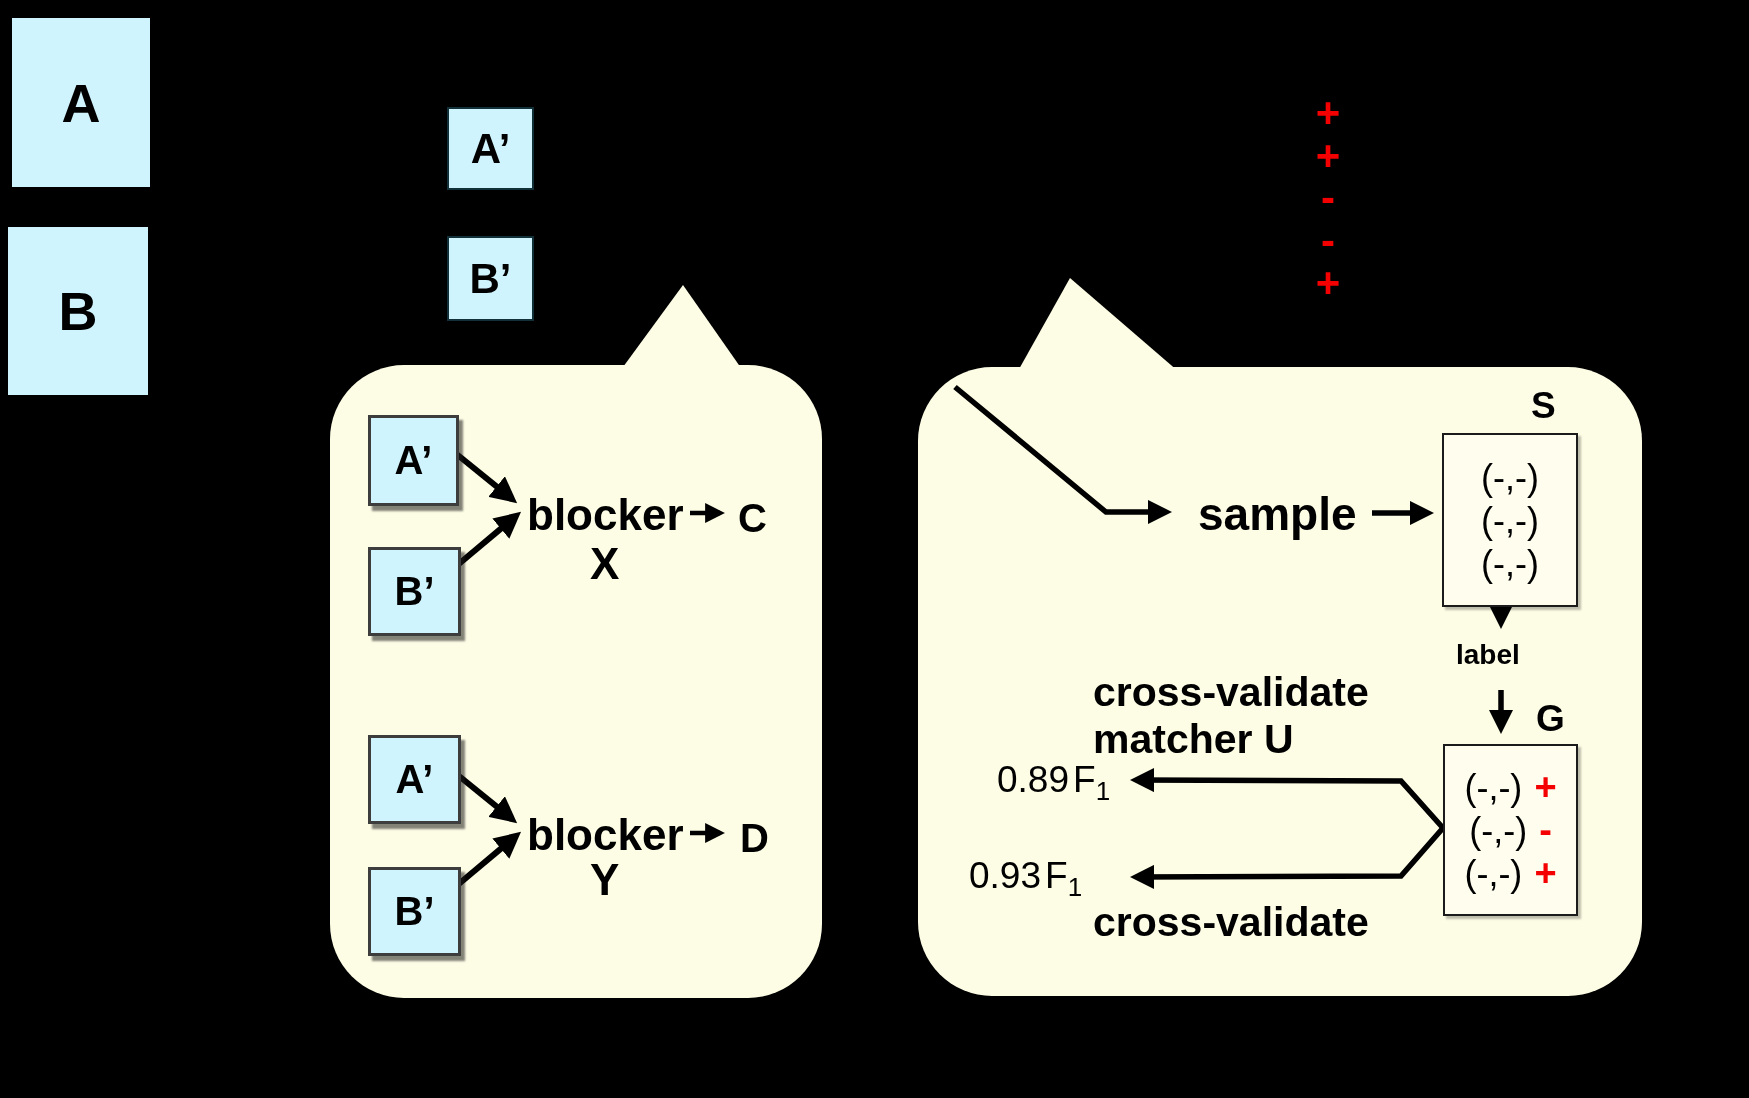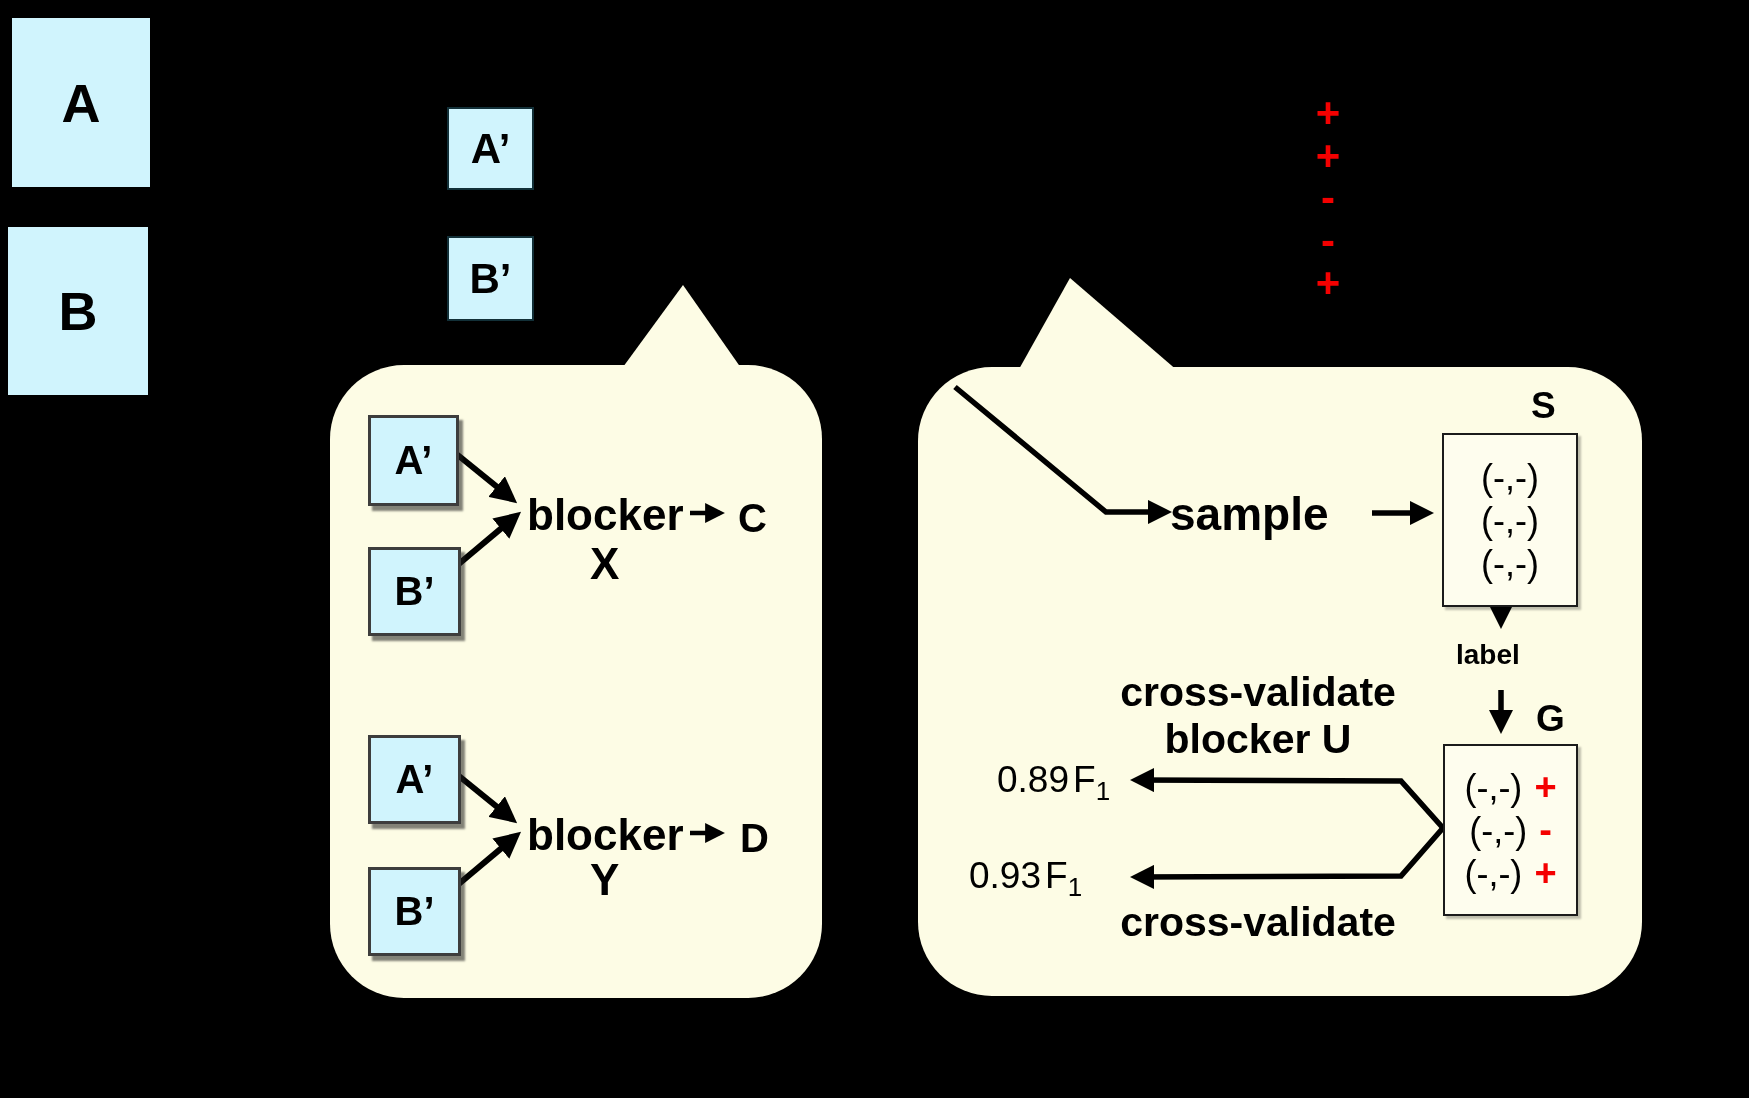--- a/index.html
+++ b/index.html
@@ -22,21 +22,21 @@
   .bold { font-weight:bold; }
   .databox {
     position:absolute; z-index:2; background:#fefdee; border:2px solid #1b1b1b;
     box-shadow:3px 3px 2px rgba(0,0,0,0.25);
     display:flex; flex-direction:column; align-items:center; justify-content:center;
   }
   .databox .row { font-size:36px; line-height:43px; white-space:nowrap; }
   .databox .gmark { color:#f40000; font-weight:bold; margin-left:12px; font-size:38px; }
   .marks-col { position:absolute; z-index:2; text-align:center; color:#f40000; font-weight:bold; }
   .marks-col .mark { font-size:42px; line-height:42.6px; height:42.6px; }
-  .center { text-align:center; }
+  .center { text-align:left; }
   sub.fsub { font-size:26px; }
   .score { margin-right:4px; }
 </style>
 </head>
 <body>
 
 <div class="stage">
 
   <svg class="connectors" width="1749" height="1098" viewBox="0 0 1749 1098">
     <defs>
@@ -101,21 +101,21 @@
   <div class="bluebox bordered" style="left:368px;top:735px;width:87px;height:83px;font-size:40px">
     <span>A’</span>
   </div>
   <div class="bluebox bordered" style="left:368px;top:867px;width:87px;height:83px;font-size:40px">
     <span>B’</span>
   </div>
   <div class="t bold" style="left:527px;top:812px;font-size:44px">blocker</div>
   <div class="t bold" style="left:740px;top:817px;font-size:40px">D</div>
   <div class="t bold" style="left:590px;top:857px;font-size:44px">Y</div>
 
-  <div class="t bold" style="left:1170px;top:490px;font-size:46px">sample</div>
+  <div class="t bold" style="left:1198px;top:490px;font-size:46px">sample</div>
 
   <div class="t bold" style="left:1531px;top:387px;font-size:37px">S</div>
   <div class="databox" style="left:1442px;top:433px;width:132px;height:170px">
     <div class="row">(-,-)</div>
     <div class="row">(-,-)</div>
     <div class="row">(-,-)</div>
   </div>
 
   <div class="t bold" style="left:1456px;top:640px;font-size:28px">label</div>
 
@@ -127,21 +127,21 @@
     <div class="row">
       <span>(-,-)</span><span class="gmark">-</span>
     </div>
     <div class="row">
       <span>(-,-)</span><span class="gmark">+</span>
     </div>
   </div>
 
   <div class="t bold center" style="left:1093px;top:669px;width:330px;font-size:41px;line-height:47px">
     <div>cross-validate</div>
-    <div>blocker U</div>
+    <div>matcher U</div>
   </div>
   <div class="t" style="left:997px;top:761px;font-size:37px">
     <span class="score">0.89</span><span>F</span><sub class="fsub">1</sub>
   </div>
 
   <div class="t" style="left:969px;top:857px;font-size:37px">
     <span class="score">0.93</span><span>F</span><sub class="fsub">1</sub>
   </div>
   <div class="t bold center" style="left:1093px;top:899px;width:330px;font-size:41px;line-height:47px">
     <div>cross-validate</div>

